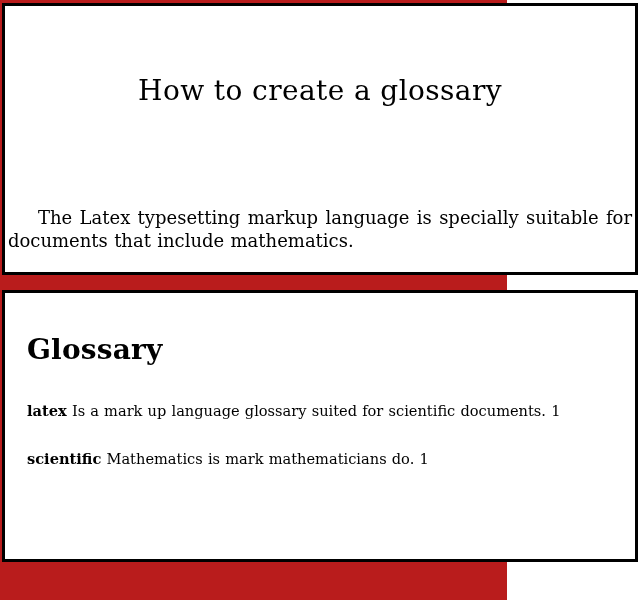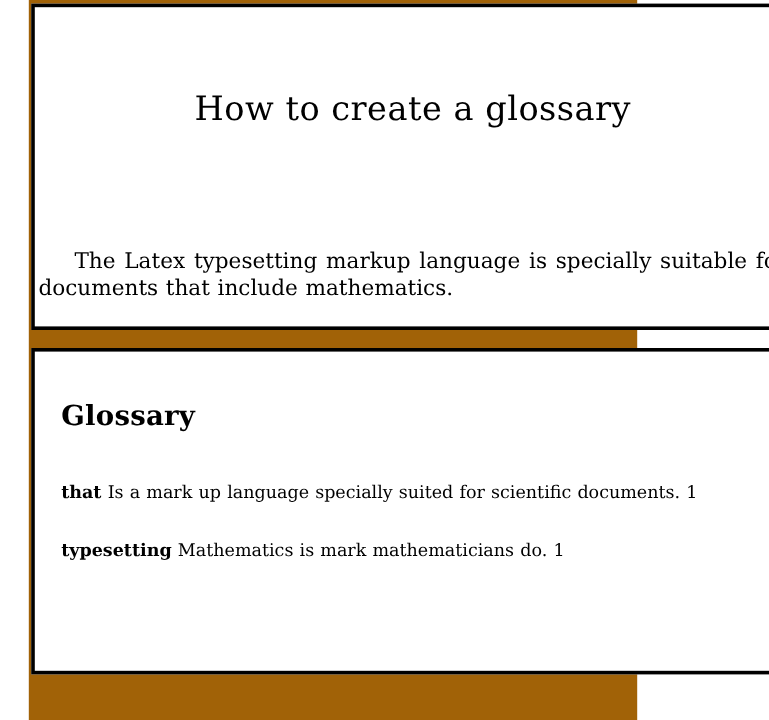--- a/index.html
+++ b/index.html
@@ -17,22 +17,21 @@
     color: #000000;
     -webkit-font-smoothing: antialiased;
   }
 
   .page-canvas {
     position: absolute;
     left: 0;
     top: 0;
     width: 507px;
     height: 600px;
-    background: #a16207;
-    margin-left: 24px;
+    background: #b91c1c;
   }
 
   
   .frame {
     position: absolute;
     box-sizing: border-box;
     background: #ffffff;
     border: 3px solid #000000;
   }
 
@@ -85,21 +84,21 @@
     hyphens: none;
     word-spacing: 0.6px;
   }
 
   
   .glossary-heading {
     position: absolute;
     left: 22px;
     top: 40px;
     font-family: "DejaVu Serif", "Liberation Serif", serif;
-    font-size: 23px;
+    font-size: 28px;
     font-weight: 700;
     letter-spacing: 0.2px;
     color: #000000;
   }
 
   .glossary-list {
     position: absolute;
     left: 22px;
     right: 24px;
     top: 108px;
@@ -144,22 +143,22 @@
     </div>
   </div>
 
   <div class="frame" id="glossary-page-frame">
     <div class="frame-inner">
 
       <div class="glossary-heading">Glossary</div>
 
       <div class="glossary-list">
 
-        <p class="glossary-entry"><span class="glossary-term">that</span> <span class="glossary-desc">Is a mark up language specially suited for scientific documents.</span> <span class="glossary-pageref">1</span></p>
+        <p class="glossary-entry"><span class="glossary-term">latex</span> <span class="glossary-desc">Is a mark up language glossary suited for scientific documents.</span> <span class="glossary-pageref">1</span></p>
 
-        <p class="glossary-entry"><span class="glossary-term">typesetting</span> <span class="glossary-desc">Mathematics is mark mathematicians do.</span> <span class="glossary-pageref">1</span></p>
+        <p class="glossary-entry"><span class="glossary-term">scientific</span> <span class="glossary-desc">Mathematics is mark mathematicians do.</span> <span class="glossary-pageref">1</span></p>
 
       </div>
 
     </div>
   </div>
 
 </div>
 
 </body></html>

